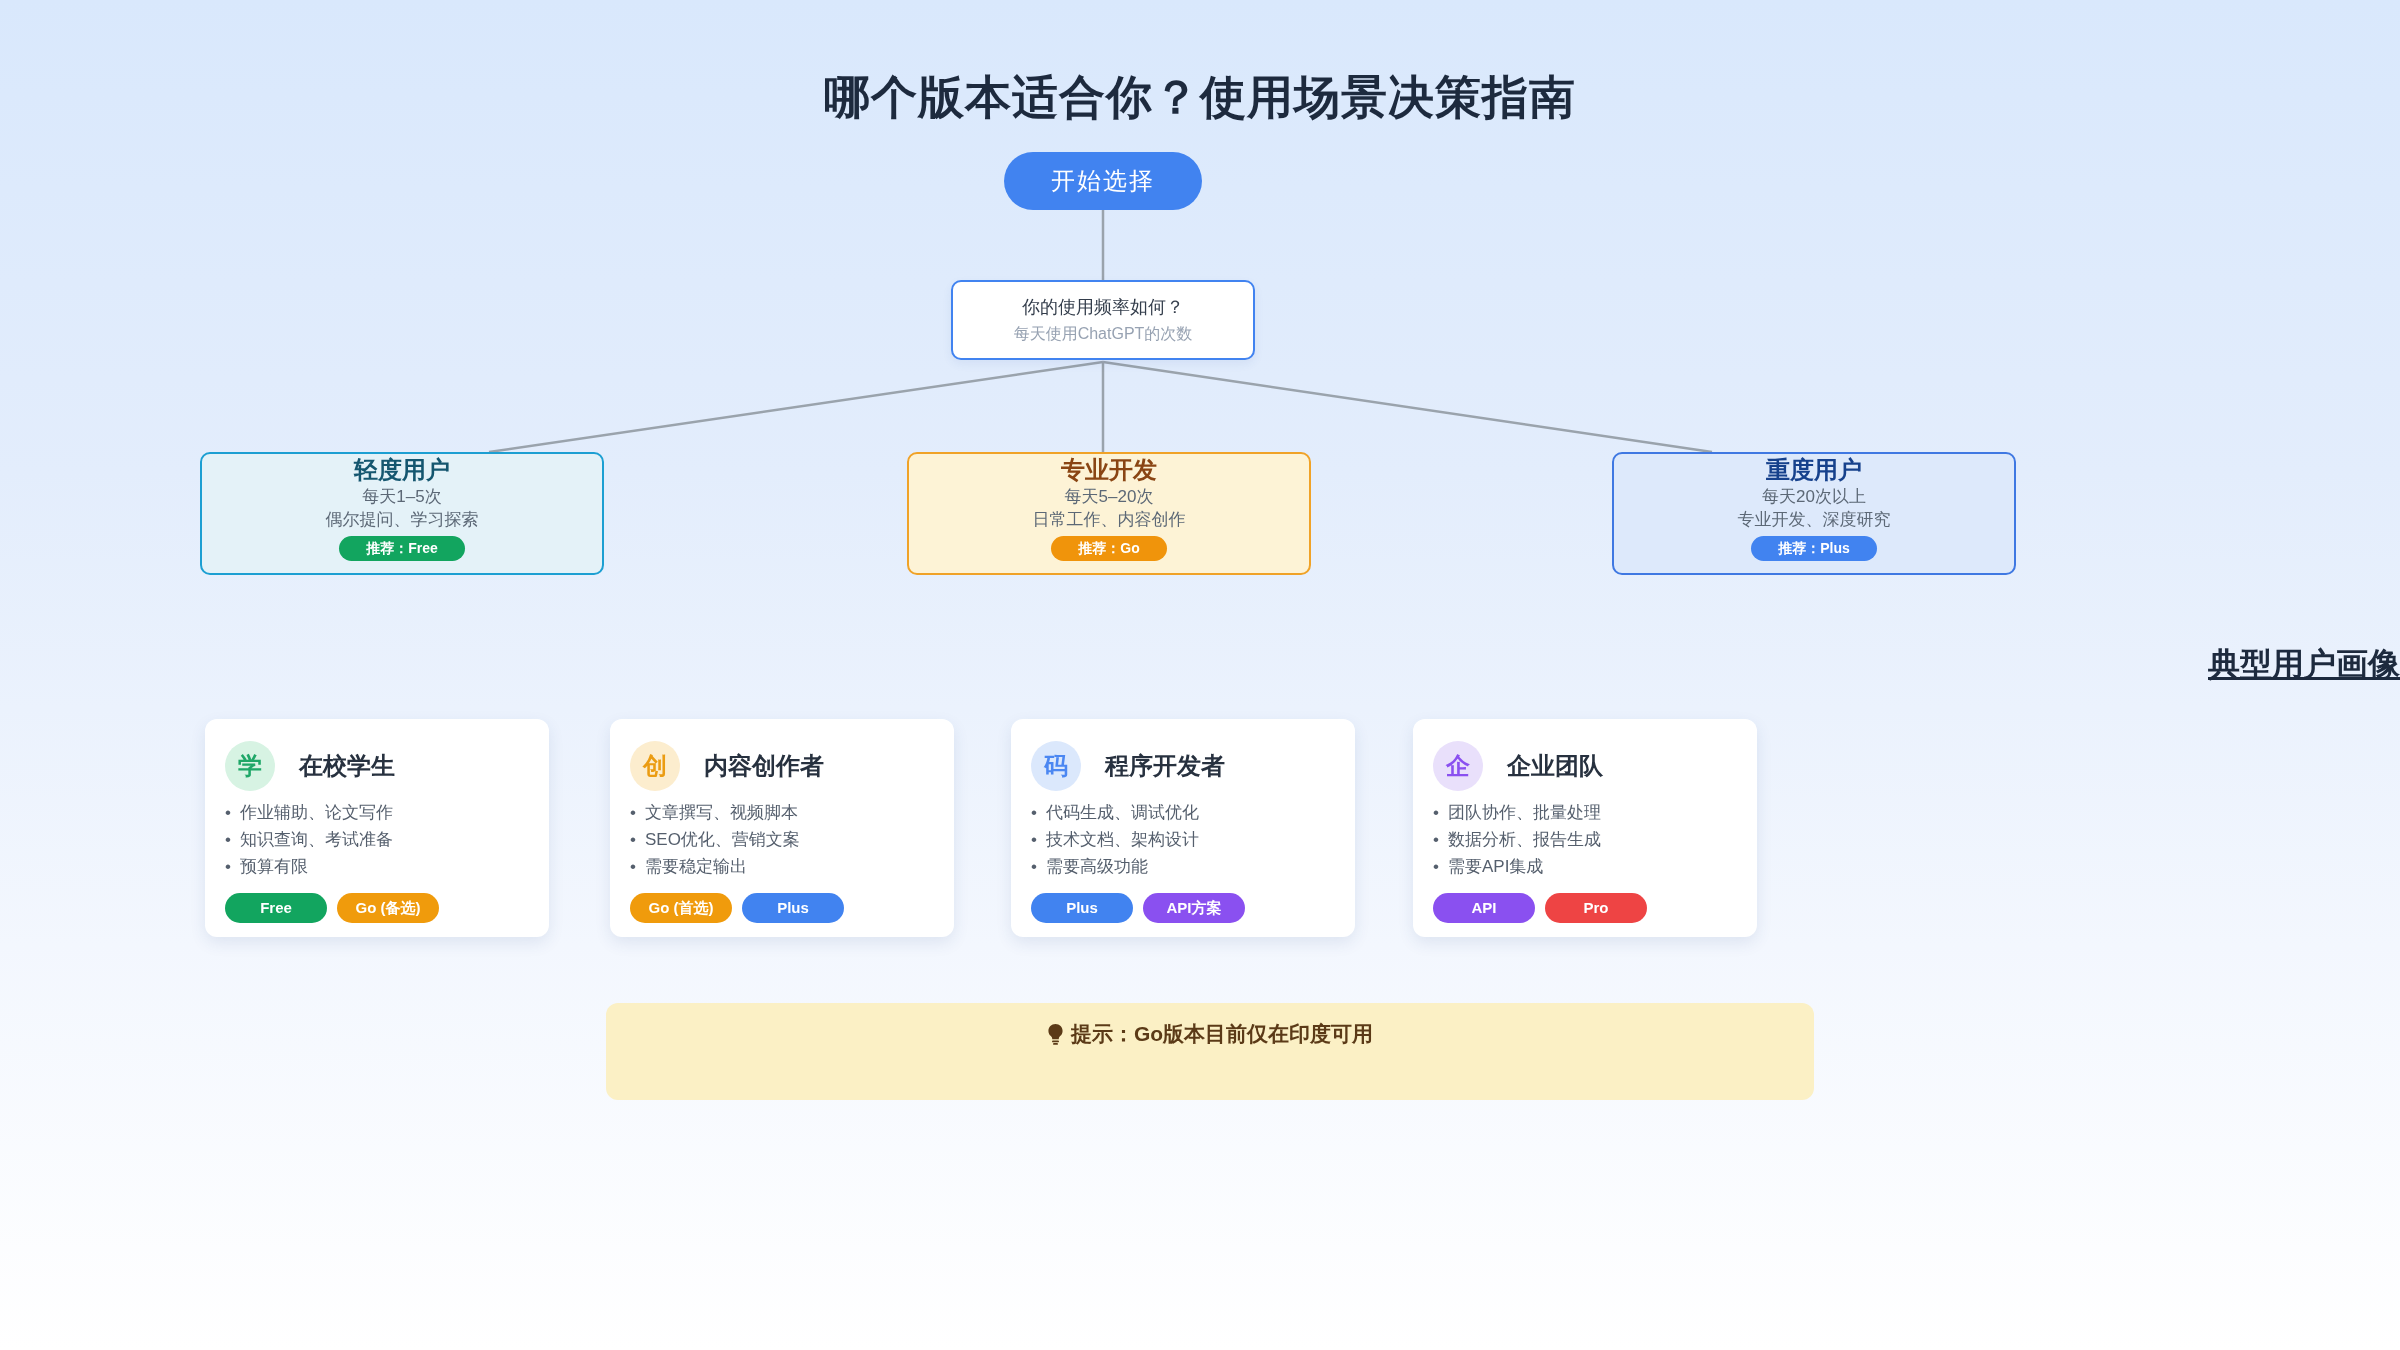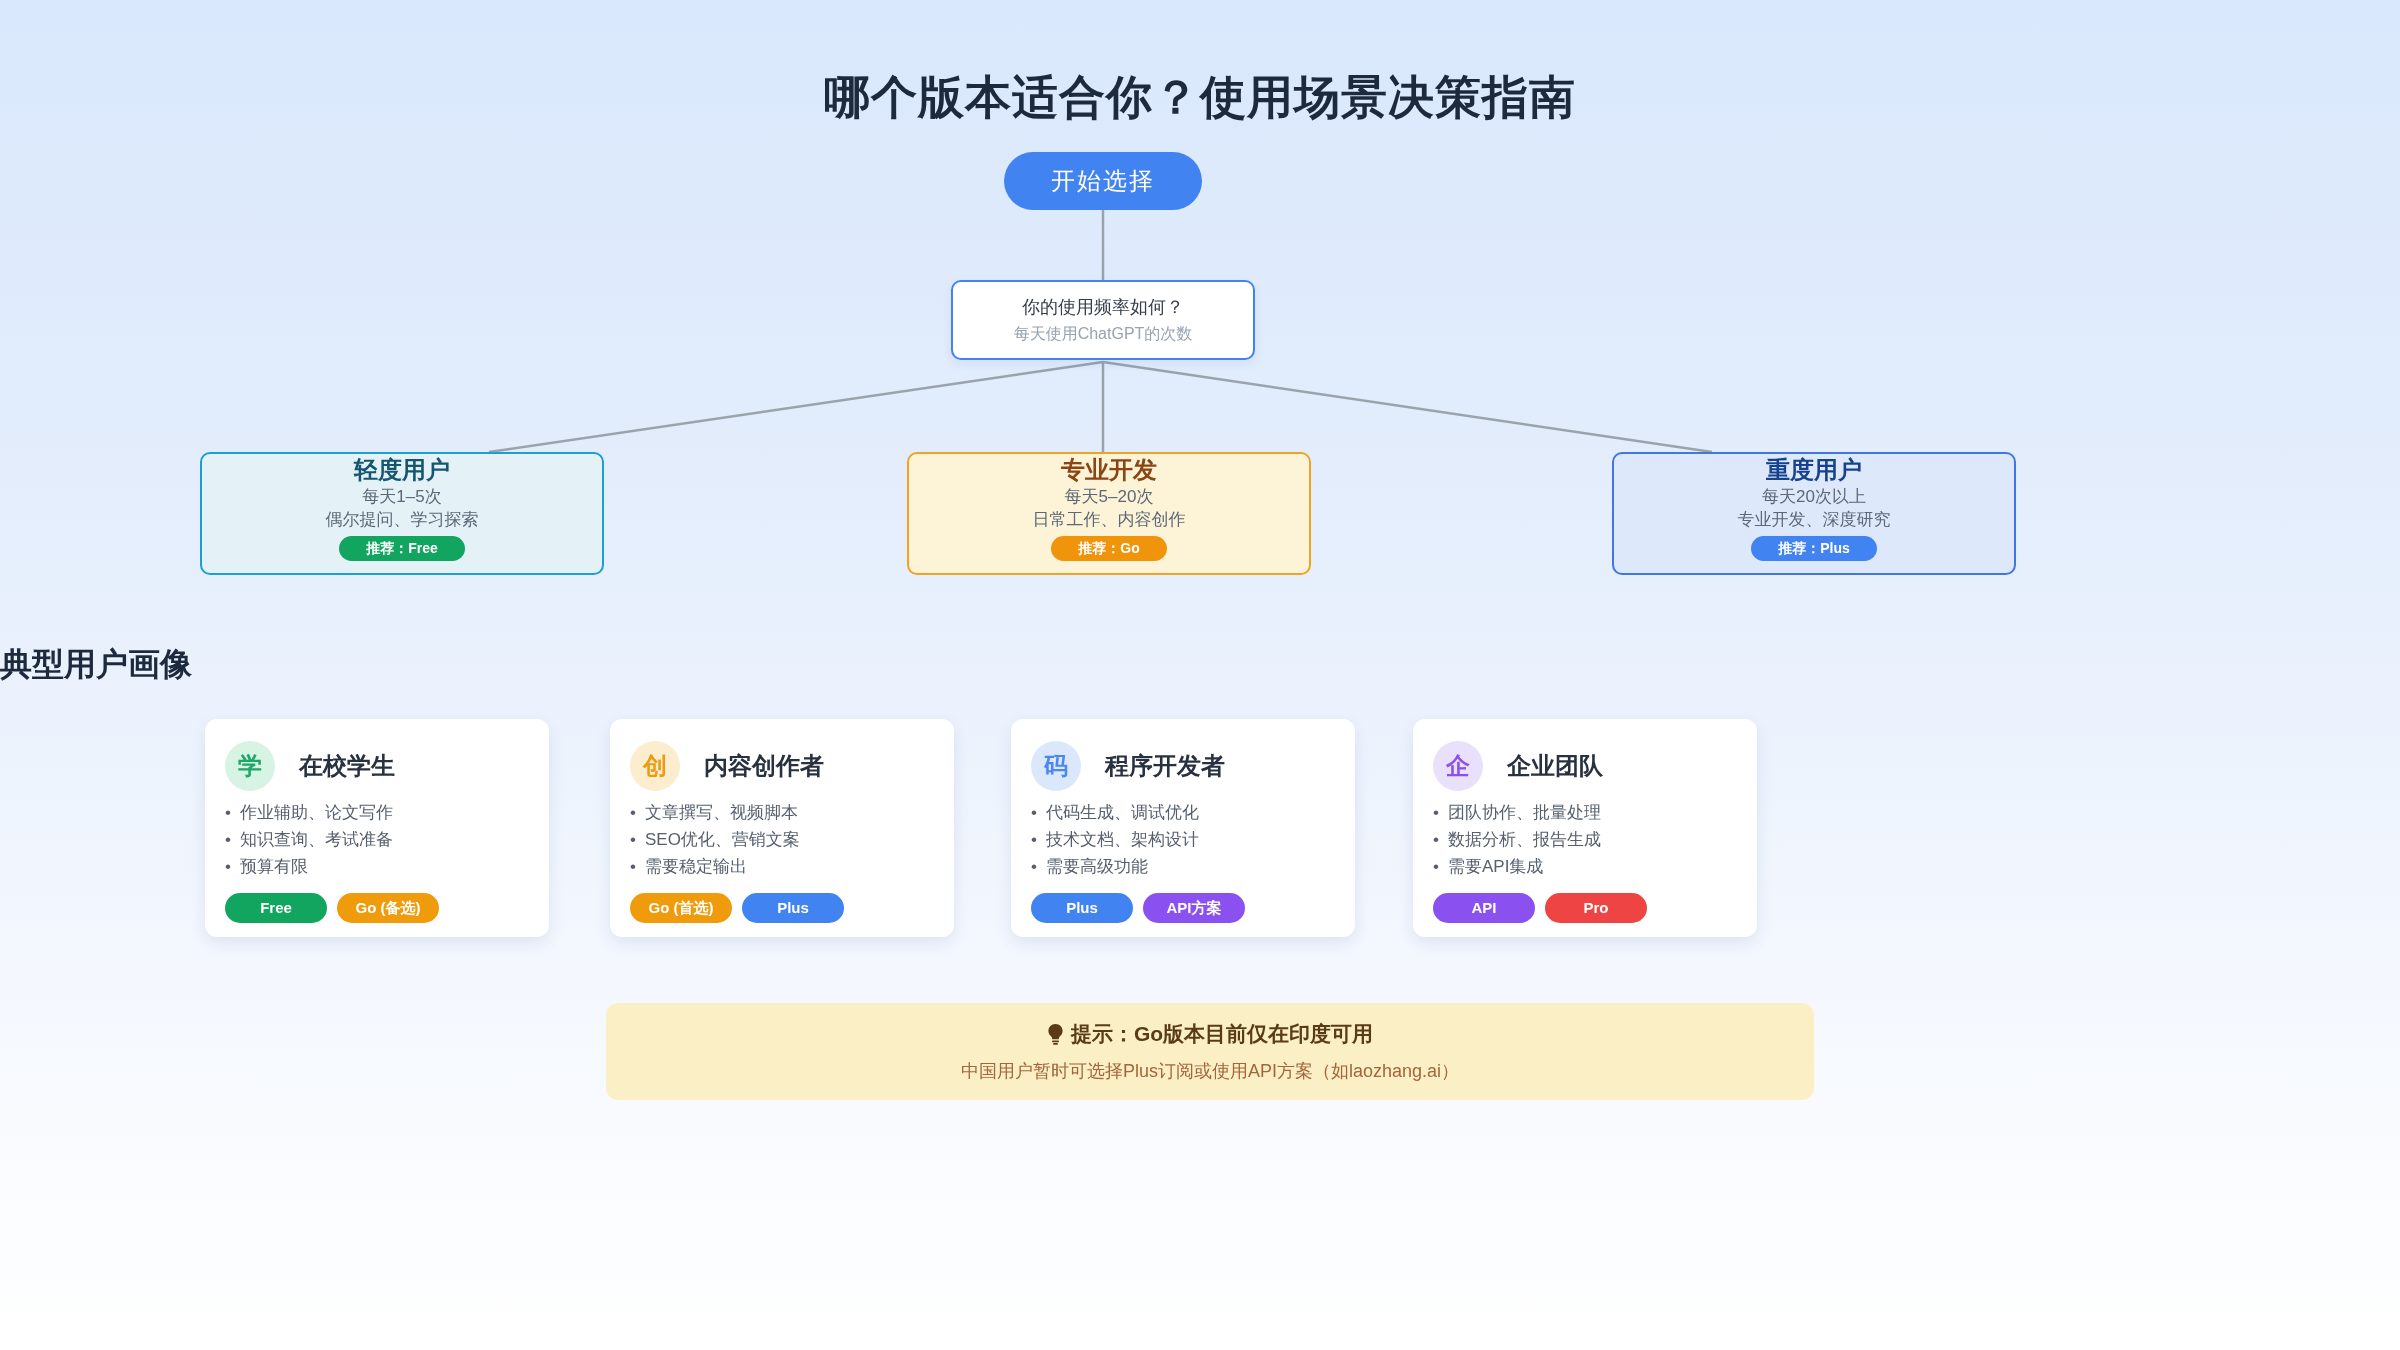--- a/index.html
+++ b/index.html
@@ -41,21 +41,21 @@
   }
   .branch-title{font-size:24px;font-weight:bold;line-height:31px;}
   .branch-line{font-size:17px;color:#5c6876;line-height:23px;}
   .branch-badge{
     display:inline-block;margin-top:5px;padding:0 27px;height:25px;line-height:25px;
     border-radius:13px;color:#ffffff;font-size:14px;font-weight:bold;
   }
 
   .section-title{
     position:absolute;top:616px;left:0;width:100%;
-    text-align:left;font-size:32px;font-weight:bold;
+    text-align:right;font-size:32px;font-weight:bold;text-decoration:underline;
   }
 
   .card{
     position:absolute;top:719px;width:344px;background:#ffffff;border-radius:12px;
     box-shadow:0 6px 16px rgba(40,70,130,.10);
     box-sizing:border-box;padding:22px 20px 14px;
   }
   .card-header{display:flex;align-items:center;gap:24px;}
   .card-icon{
     width:50px;height:50px;border-radius:50%;flex:0 0 50px;
@@ -190,16 +190,15 @@
   </div>
 
   <div class="tip" style="background-color: rgb(251, 240, 197);">
     <div class="tip-title" style="color: rgb(91, 58, 23);">
       <svg width="17" height="21" viewBox="0 0 18 22" fill="currentColor" xmlns="http://www.w3.org/2000/svg">
           <path d="M9 0C4.6 0 1.5 3.2 1.5 7.2c0 2.3 1.1 4.1 2.6 5.5.9.8 1.4 1.6 1.4 2.5v.8h7v-.8c0-.9.5-1.7 1.4-2.5 1.5-1.4 2.6-3.2 2.6-5.5C16.5 3.2 13.4 0 9 0z"></path>
           <rect x="5.3" y="17.3" width="7.4" height="2" rx="1"></rect>
           <rect x="6.4" y="20" width="5.2" height="1.9" rx="0.95"></rect>
         </svg><span>提示：Go版本目前仅在印度可用</span>
     </div>
-    <div class="tip-body" style="color: rgb(164, 101, 58);">中国用户暂时可选择Plus订阅或使用API方案（如laozhang.ai）</div>
   </div>
 
 </div>
 
 </body></html>

